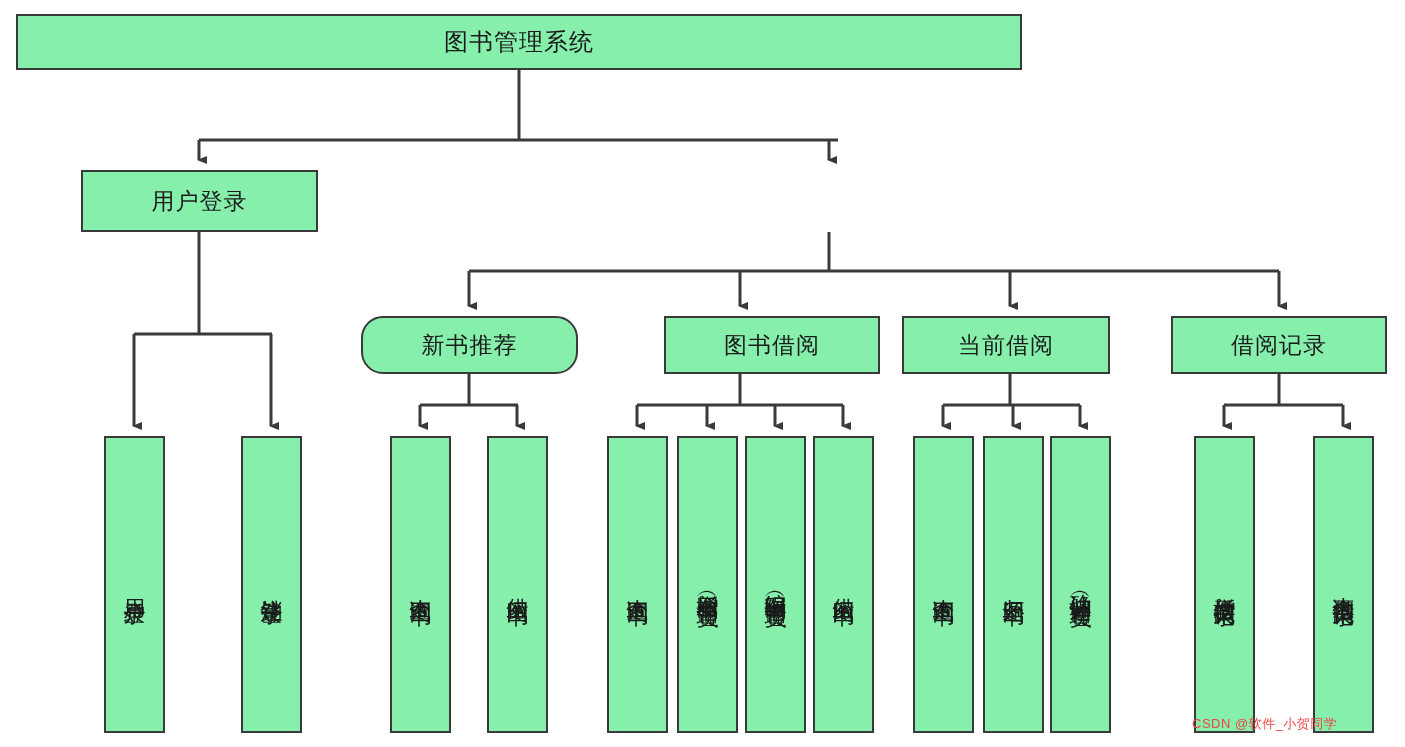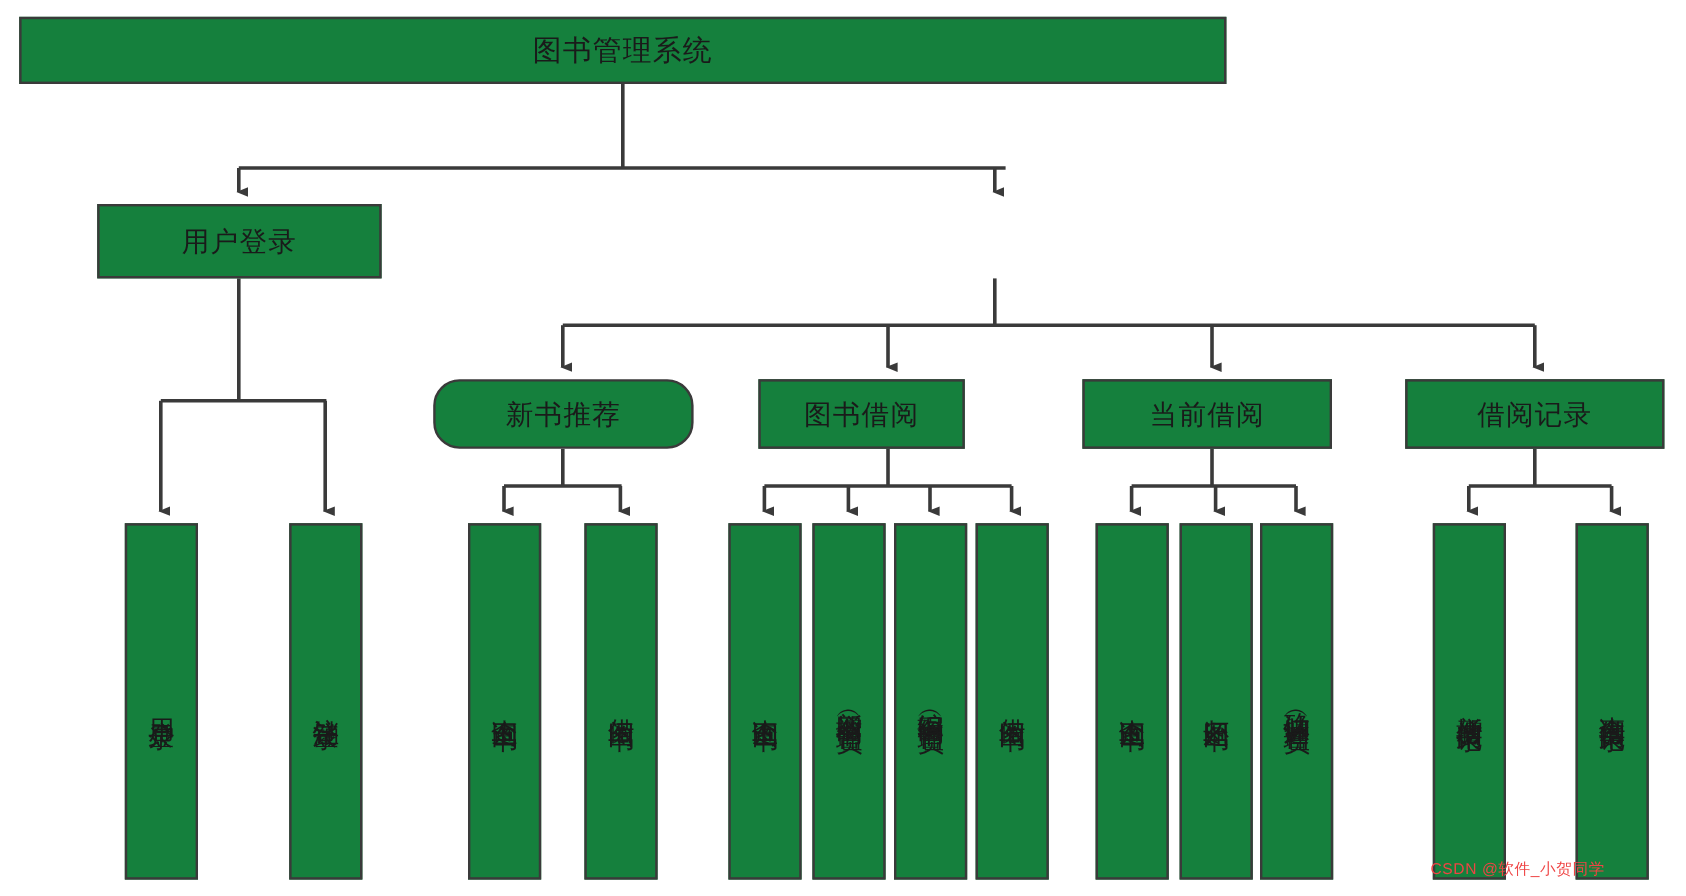--- a/index.html
+++ b/index.html
@@ -21,21 +21,21 @@
     position: absolute;
     left: 0;
     top: 0;
     width: 1405px;
     height: 747px;
   }
   .node {
     position: absolute;
     box-sizing: border-box;
     border: 2px solid #3a3a3a;
-    background: #15803d;
+    background: #86efac;
     display: flex;
     align-items: center;
     justify-content: center;
     color: #1a1a1a;
   }
   .node.horiz {
     font-size: 23px;
     letter-spacing: 1px;
   }
   .node.vert {
@@ -125,21 +125,21 @@
     <span class="nodelabel">图书管理系统</span>
   </div>
 
   <div class="node horiz" style="left:81px;top:170px;width:237px;height:62px;">
     <span class="nodelabel">用户登录</span>
   </div>
 
   <div class="node horiz" style="left:361px;top:316px;width:217px;height:58px;border-radius:22px;">
     <span class="nodelabel">新书推荐</span>
   </div>
-  <div class="node horiz" style="left:632px;top:316px;width:172px;height:58px;">
+  <div class="node horiz" style="left:664px;top:316px;width:216px;height:58px;">
     <span class="nodelabel">图书借阅</span>
   </div>
   <div class="node horiz" style="left:902px;top:316px;width:208px;height:58px;">
     <span class="nodelabel">当前借阅</span>
   </div>
   <div class="node horiz" style="left:1171px;top:316px;width:216px;height:58px;">
     <span class="nodelabel">借阅记录</span>
   </div>
 
   <div class="node vert" style="left:104px;top:436px;width:61px;height:297px;">

